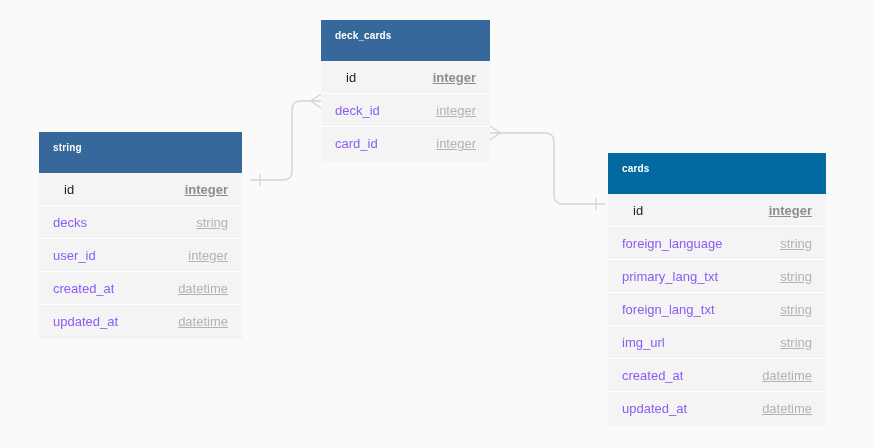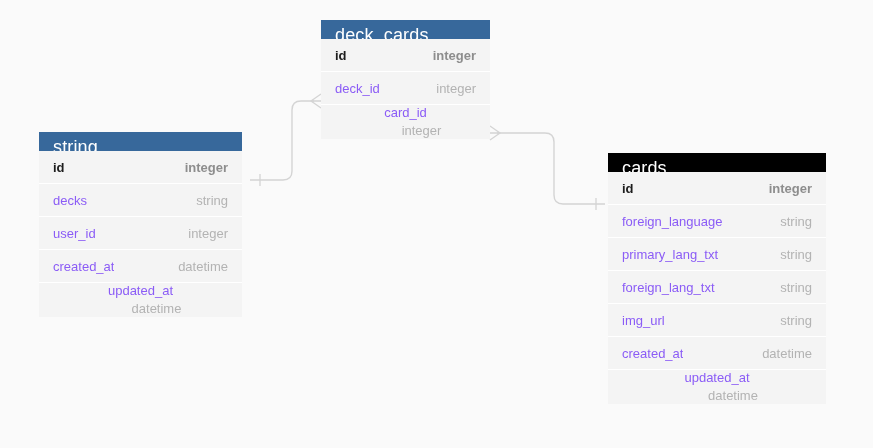--- a/index.html
+++ b/index.html
@@ -34,25 +34,25 @@
     pointer-events: none;
   }
 
   .entity {
     position: absolute;
     background: #f4f4f4;
     box-shadow: 0 0 0 0 rgba(0,0,0,0);
   }
 
   .entity-header {
-    height: 19px;
+    height: 41px;
     line-height: 31px;
     padding: 0 14px;
-    font-size: 18px;
-    font-weight: normal;
+    font-size: 10px;
+    font-weight: bold;
     color: #ffffff;
     letter-spacing: 0.15px;
     white-space: nowrap;
     overflow: hidden;
   }
 
   .entity-rows {
     background: #f4f4f4;
     padding-bottom: 1px;
   }
@@ -61,38 +61,40 @@
     height: 33px;
     display: flex;
     align-items: center;
     justify-content: space-between;
     padding: 0 14px;
     border-bottom: 1px solid #ffffff;
     font-size: 13px;
     white-space: nowrap;
   }
 
-  .row:last-child { border-bottom: none; flex-direction: column; }
+  .row:last-child { border-bottom: none; }
 
   .col-name {
     color: #8b5cf6;
     font-weight: normal;
     overflow: hidden;
     text-overflow: ellipsis;
   }
 
   .col-type {
     color: #b3b3b3;
     font-weight: normal;
     margin-left: 32px;
+    text-decoration: underline;
   }
 
   .row.pk .col-name {
     color: #1d1d1d;
-    font-weight: bold;
+    font-weight: normal;
+    margin-left: 11px;
   }
 
   .row.pk .col-type {
     color: #8d8d8d;
     font-weight: bold;
   }
 
   .edge-path {
     fill: none;
     stroke: #d4d4d4;
@@ -171,21 +173,21 @@
       </div>
 
       <div class="row">
         <span class="col-name">card_id</span>
         <span class="col-type">integer</span>
       </div>
     </div>
   </div>
 
   <div class="entity" style="left:608px; top:153px; width:218px;">
-    <div class="entity-header" style="background:#000000;">cards</div>
+    <div class="entity-header" style="background:#0369a1;">cards</div>
     <div class="entity-rows">
 
       <div class="row pk">
         <span class="col-name">id</span>
         <span class="col-type">integer</span>
       </div>
 
       <div class="row">
         <span class="col-name">foreign_language</span>
         <span class="col-type">string</span>

